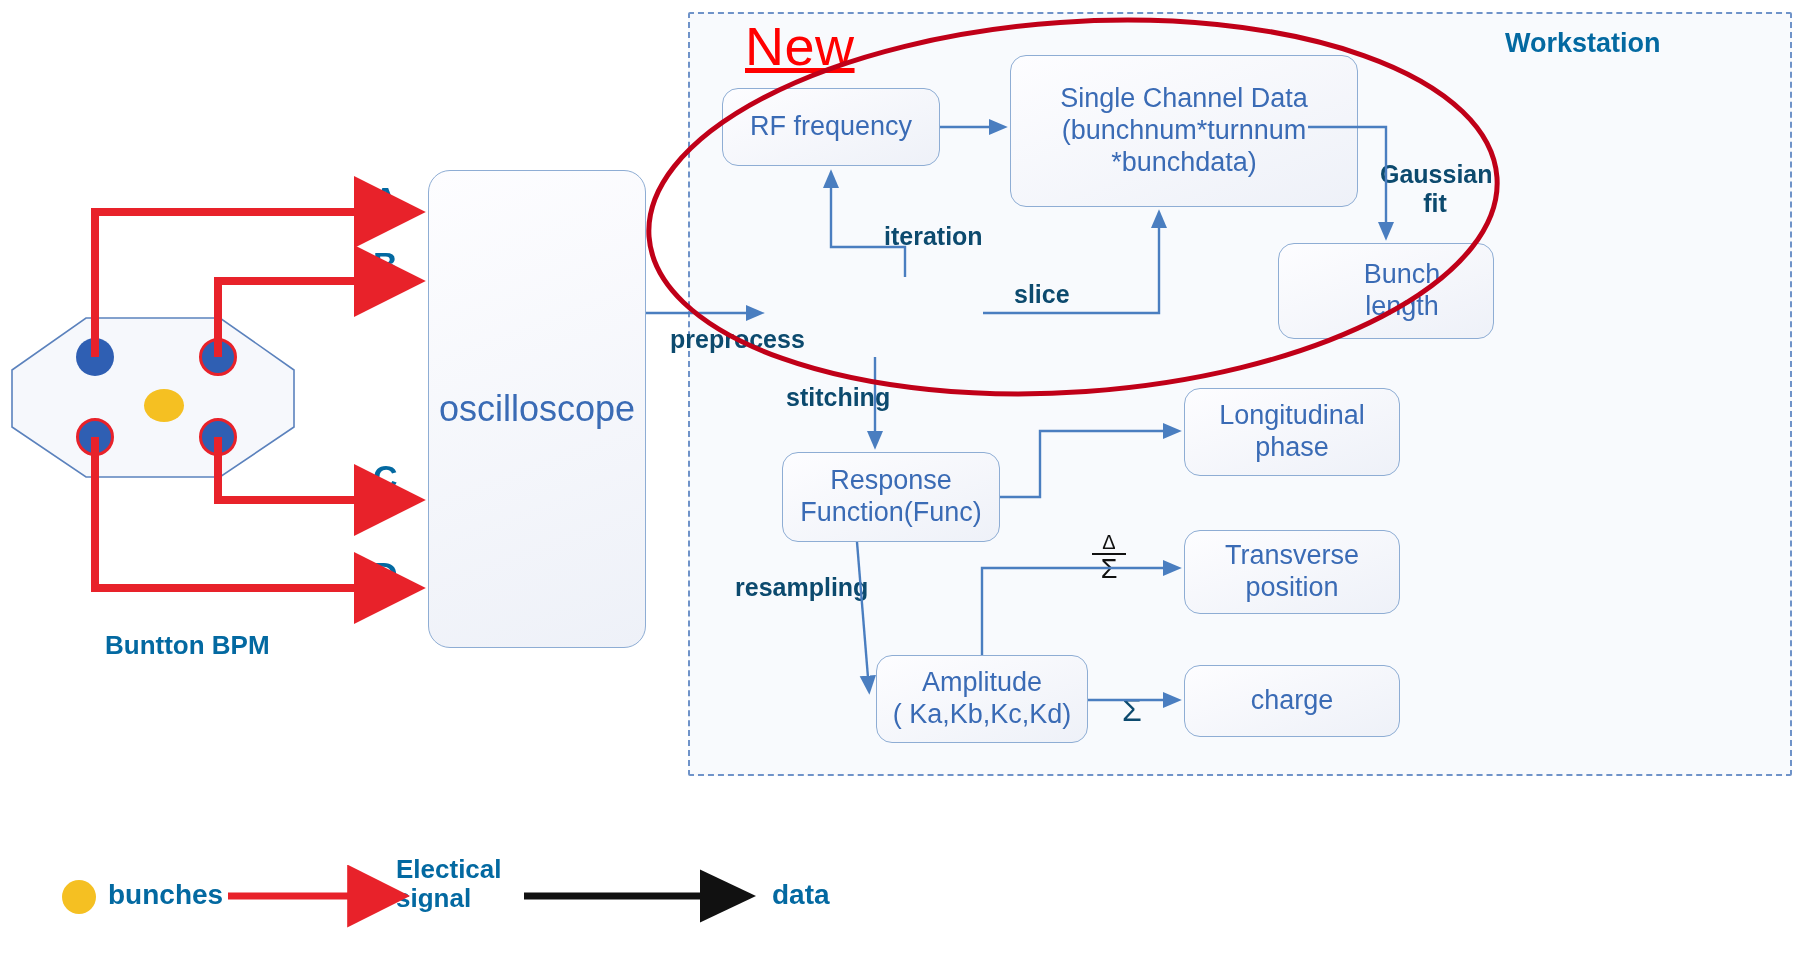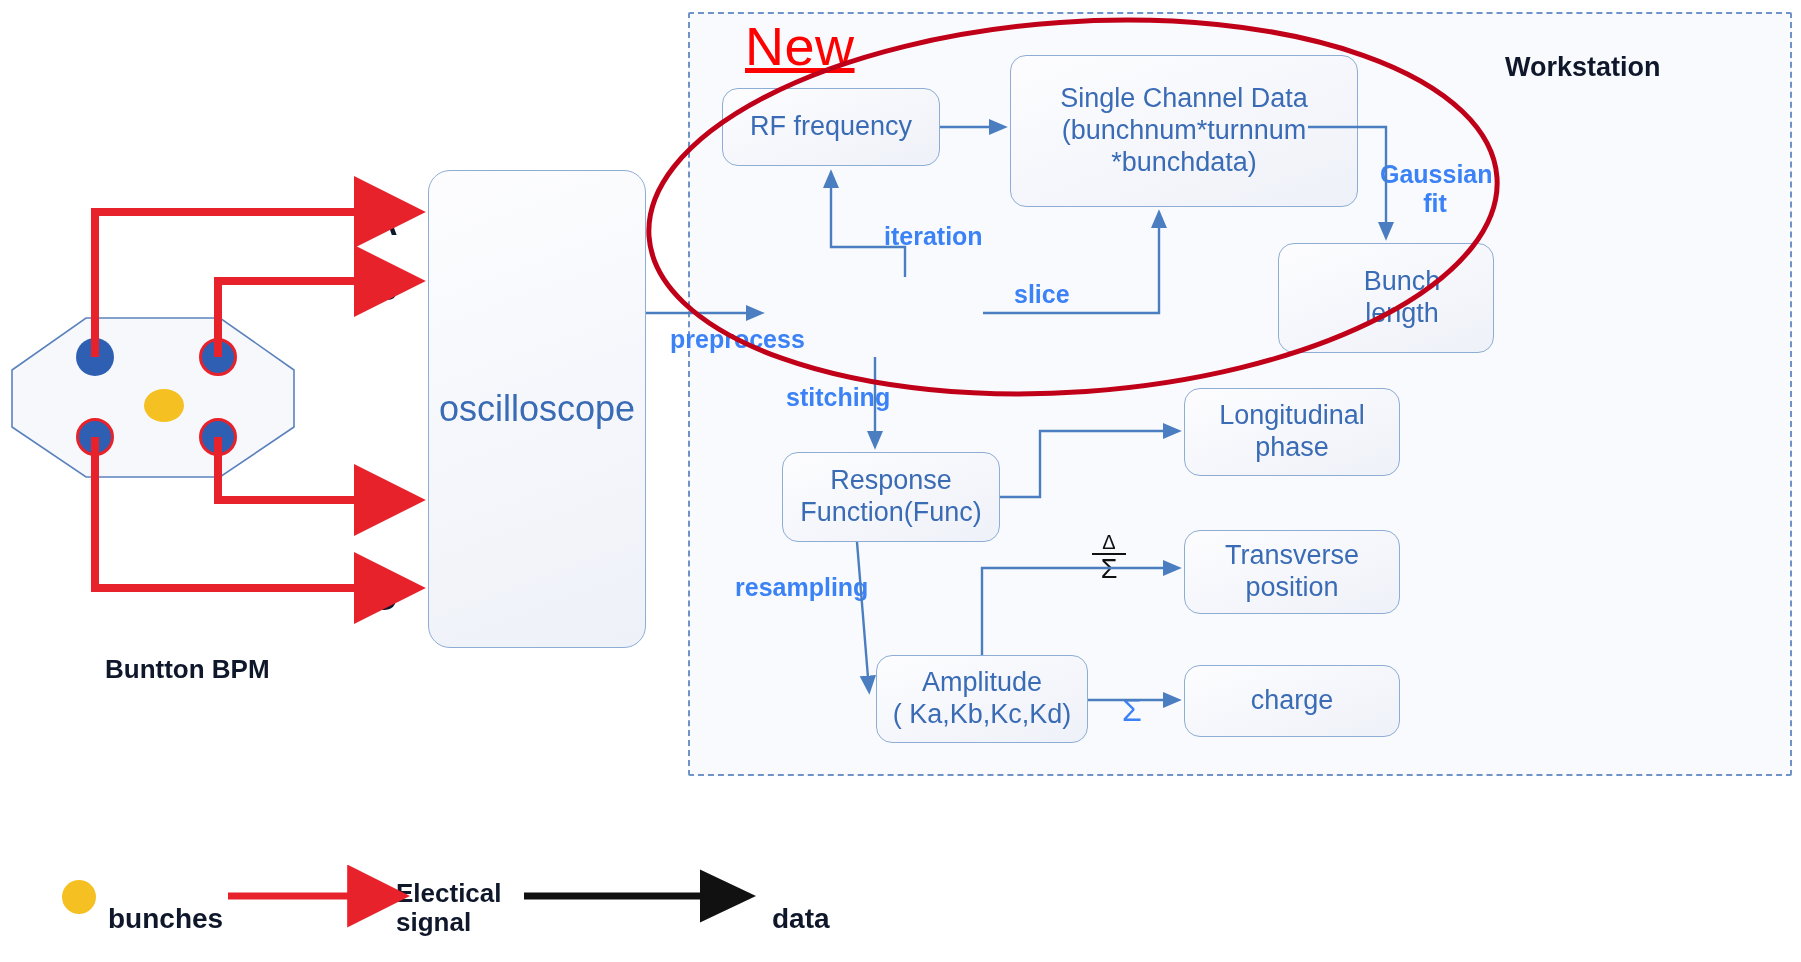--- a/index.html
+++ b/index.html
@@ -7,22 +7,22 @@
        font-family:"Liberation Sans","DejaVu Sans",sans-serif;}
   #stage{position:absolute;left:0;top:0;width:1801px;height:962px;}
   svg#wires{position:absolute;left:0;top:0;width:1801px;height:962px;pointer-events:none;}
 
   .node{position:absolute;box-sizing:border-box;border:1.6px solid #8eadd4;
         border-radius:16px;background:linear-gradient(160deg,#fdfdff 0%,#eef1f8 100%);
         color:#3a6bb5;display:flex;align-items:center;justify-content:center;
         text-align:center;line-height:1.18;font-weight:400;}
   .node span{display:block;padding:0 6px;}
 
-  .lbl{position:absolute;color:#0f172a;font-weight:700;margin-top:24px;}
-  .lbl-thin{position:absolute;color:#3b82f6;font-weight:400;}
+  .lbl{position:absolute;color:#0369a1;font-weight:700;}
+  .lbl-thin{position:absolute;color:#0c4a6e;font-weight:400;}
 
   #dashbox{position:absolute;border:2px dashed #6f93c9;border-radius:2px;
            background:rgba(240,243,250,0.45);}
 
   #newtag{position:absolute;color:#ff0000;font-weight:400;letter-spacing:.5px;text-decoration:underline;}
 
   #bpm{position:absolute;}
   .legend-dot{position:absolute;border-radius:50%;background:#f5c022;}
 
   .frac{position:absolute;text-align:center;color:#111;font-weight:400;}
@@ -58,21 +58,21 @@
   <div class="node" style="left:722px;top:88px;width:218px;height:78px;font-size:27px;">
     <span>RF frequency</span>
   </div>
 
   <div class="node" style="left:1010px;top:55px;width:348px;height:152px;font-size:27px;flex-direction:column;">
     <span>Single Channel Data</span>
     <span>(bunchnum*turnnum</span>
     <span>*bunchdata)</span>
   </div>
 
-  <div class="node" style="left:1278px;top:243px;width:216px;height:110px;font-size:27px;flex-direction:column;padding-left:32px;">
+  <div class="node" style="left:1278px;top:243px;width:216px;height:96px;font-size:27px;flex-direction:column;padding-left:32px;">
     <span>Bunch</span>
     <span>length</span>
   </div>
 
 
   <div class="node" style="left:782px;top:452px;width:218px;height:90px;font-size:27px;flex-direction:column;align-items:center;">
     <span>Response</span>
     <span>Function(Func)</span>
   </div>
 

